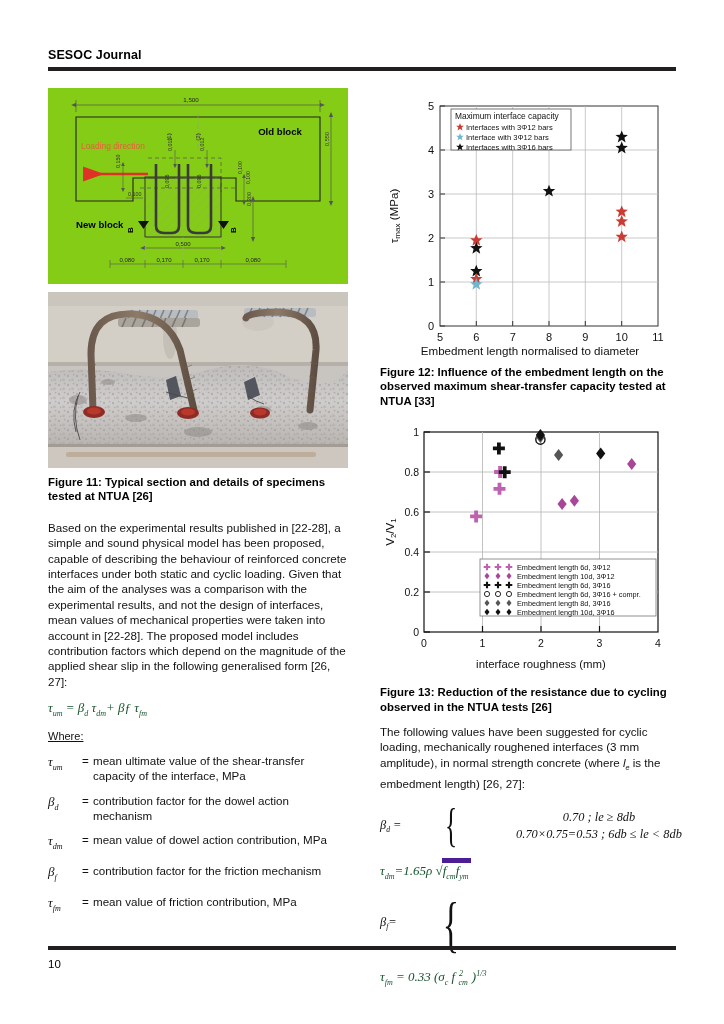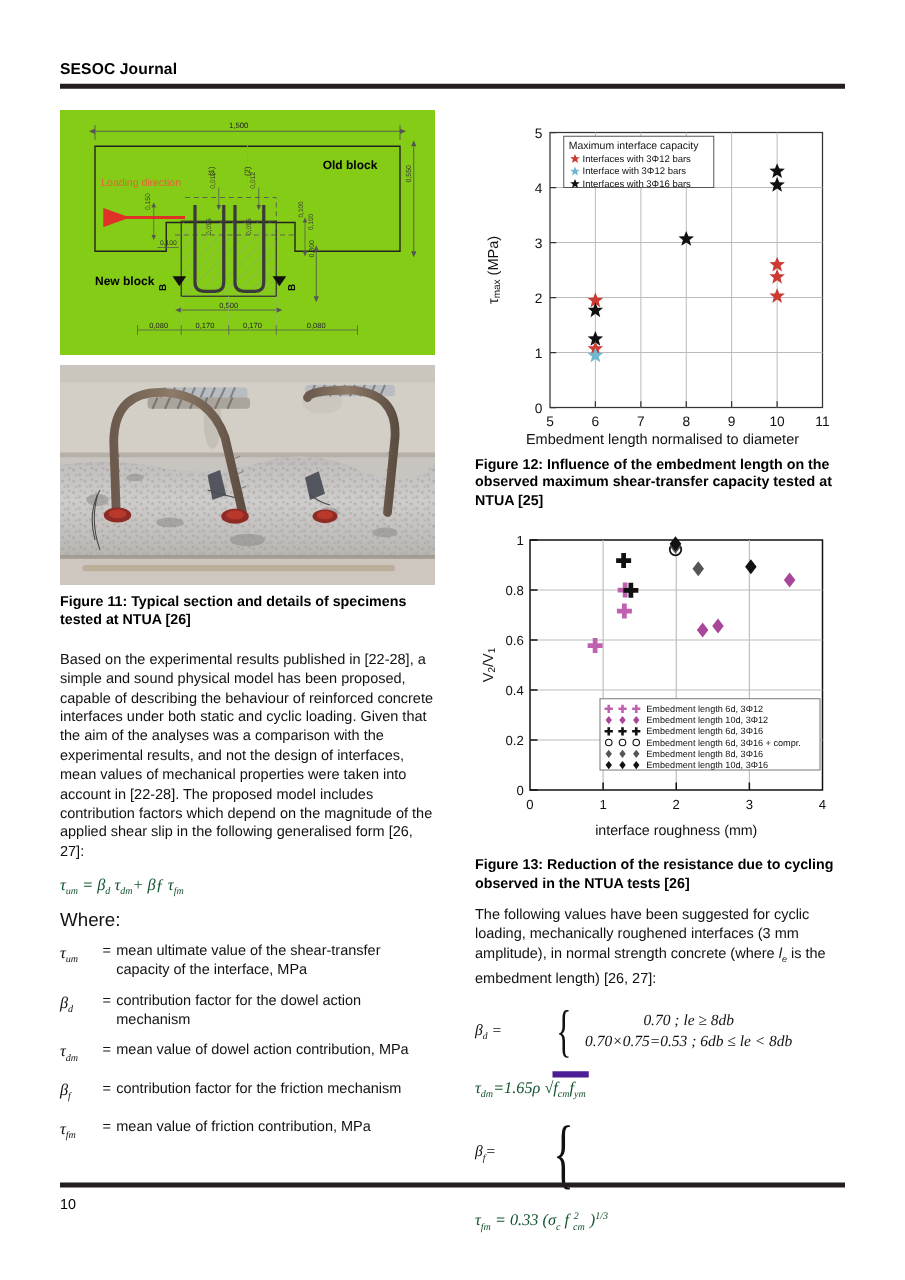--- a/index.html
+++ b/index.html
@@ -46,30 +46,30 @@
   .eq{font-family:"Liberation Serif",serif;font-style:italic;font-size:13px;
       margin:9px 0 11px 0;color:#14532d;}
   sub{font-size:.62em;font-style:italic;}
   sup{font-size:.62em;}
   .deflist{margin:0;}
   .defrow{display:flex;font-size:11.6px;line-height:15.2px;margin-bottom:9px;}
   .defsym{font-family:"Liberation Serif",serif;font-style:italic;font-size:13px;
           width:34px;flex:0 0 34px;padding-top:1px;}
   .defeq{flex:0 0 11px;}
   .deftxt{flex:1;}
-  .where{font-size:15px;line-height:15.4px;margin:0 0 9px 0;}
+  .where{font-size:11px;line-height:15.4px;margin:0 0 9px 0;text-decoration:underline;}
 
   .casebox{display:flex;align-items:center;margin:12px 0 14px 0;
            font-family:"Liberation Serif",serif;font-style:italic;font-size:12.4px;}
   .caselhs{flex:0 0 46px;}
   .brace{font-size:46px;line-height:1;font-style:normal;margin:0 6px 0 14px;
          transform:scaleX(.55);display:inline-block;color:#111;}
   .brace3{font-size:62px;margin-left:10px;}
   .cases{display:flex;flex-direction:column;gap:2px;}
-  .caseline{white-space:nowrap;line-height:15px;}
+  .caseline{white-space:nowrap;line-height:15px;margin-left:48px;}
   .c-center{text-align:center;}
   .sqrt{border-top:5px solid #4c1d95;padding:0 2px 0 1px;margin-left:-1px;}
 </style>
 </head>
 <body>
 
 <div class="page">
 
   <div class="hdr">
     <div class="hdr-title">SESOC Journal</div>
@@ -430,21 +430,21 @@
             </g>
           <text x="86" y="51.5" font-family="Liberation Sans, sans-serif" font-size="7.6" fill="#111">Interface with 3Φ12 bars</text>
           <g transform="translate(80,59) scale(0.62)">
               <use href="#star12" fill="#111111"></use>
             </g>
           <text x="86" y="61.5" font-family="Liberation Sans, sans-serif" font-size="7.6" fill="#111">Interfaces with 3Φ16 bars</text>
         </g>
       </svg>
     </div>
 
-    <div class="cap">Figure 12: Influence of the embedment length on the observed maximum shear-transfer capacity tested at NTUA [25]</div>
+    <div class="cap">Figure 12: Influence of the embedment length on the observed maximum shear-transfer capacity tested at NTUA [33]</div>
 
     <div style="height:12px"></div>
 
     <div class="chart">
       <svg width="296" height="258" viewBox="0 0 296 258">
         <defs>
           <g id="plusm">
             <path d="M-1.9,-6 L1.9,-6 L1.9,-1.9 L6,-1.9 L6,1.9 L1.9,1.9 L1.9,6 L-1.9,6 L-1.9,1.9 L-6,1.9 L-6,-1.9 L-1.9,-1.9 Z"></path>
           </g>
           <g id="diam">

